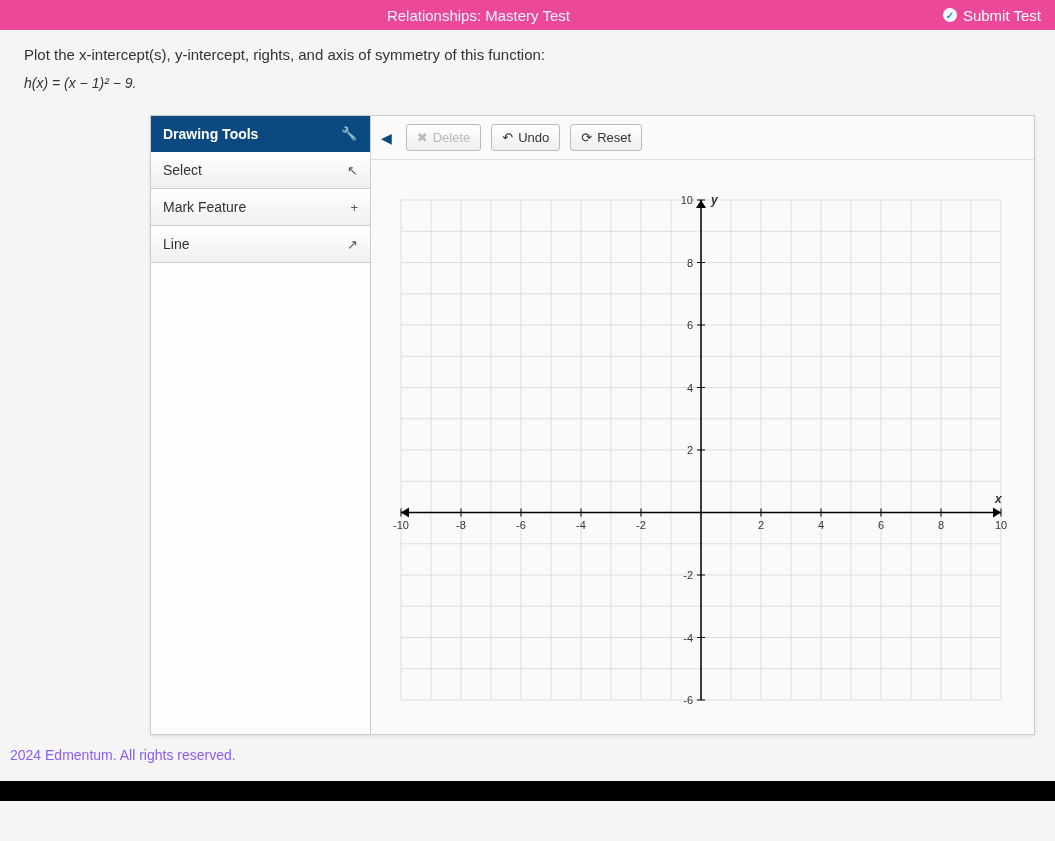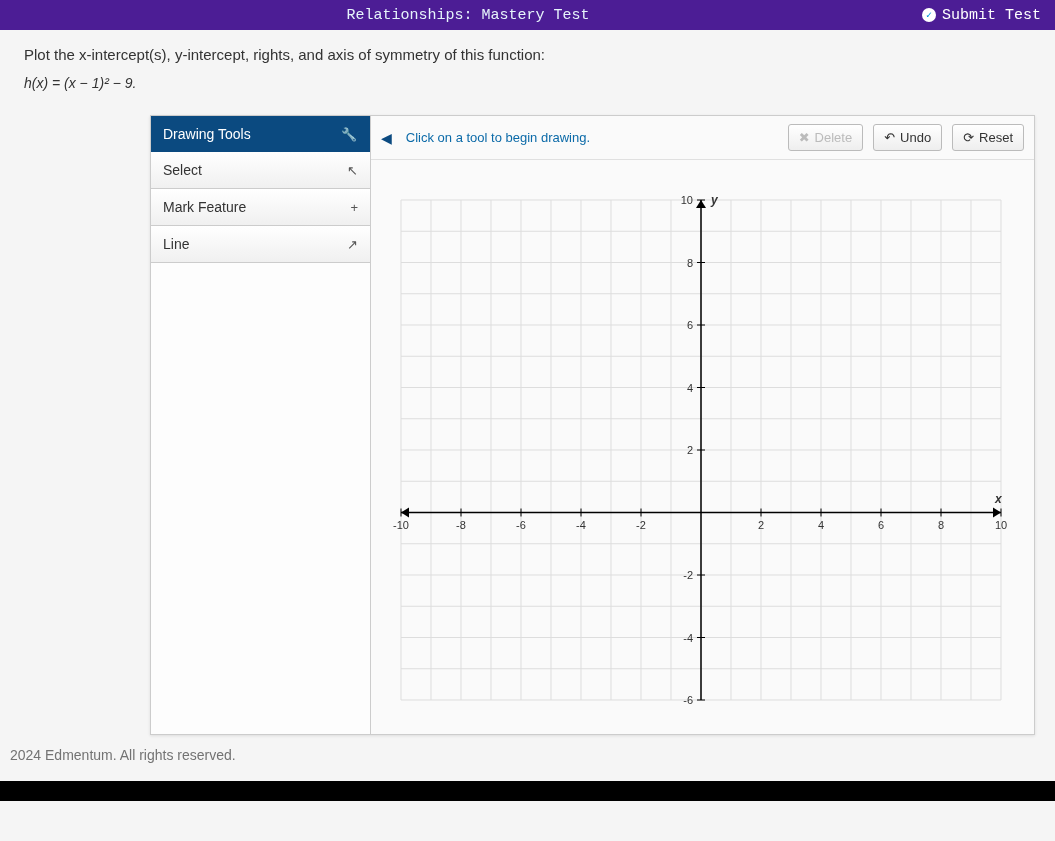--- a/index.html
+++ b/index.html
@@ -1,43 +1,42 @@
 <!DOCTYPE html>
 <html><head>
 <meta charset="utf-8">
 <style>
 * { box-sizing: border-box; margin: 0; padding: 0; }
 body { font-family: Arial, Helvetica, sans-serif; background: #f5f5f5; color: #333; width: 1055px; }
 .top-bar {
-  background: #4c1d95;
+  background: #ec4899;
   color: #fff;
   display: flex;
   justify-content: space-between;
   align-items: center;
   height: 30px;
   padding: 0 14px;
-  font-family: Liberation Mono, monospace;
 }
 .top-title { font-size: 15px; text-align: center; flex: 1; color: #e6f4fb; }
 .submit-btn { color: #fff; font-size: 15px; display: flex; align-items: center; gap: 6px; cursor: pointer; }
 .check-circle { width: 14px; height: 14px; border-radius: 50%; background: #fff; display: inline-flex; align-items: center; justify-content: center; color: #0095d9; font-size: 10px; font-weight: bold; }
 .question-area { padding: 16px 24px 6px 24px; }
 .question-text { font-size: 15px; color: #333; margin-bottom: 12px; }
 .equation { font-size: 14px; font-style: italic; margin-bottom: 18px; }
 .workspace { display: flex; margin: 0 0 0 150px; border: 1px solid #ccc; background: #fafafa; width: 885px; height: 620px; box-shadow: 0 1px 3px rgba(0,0,0,0.1); }
 .tools-panel { width: 220px; border-right: 1px solid #ccc; background: #fdfdfd; }
 .tools-header {
   background: #0b4a80;
   color: #fff;
-  font-weight: normal;
+  font-weight: bold;
   font-size: 14px;
   padding: 10px 12px;
   display: flex;
   justify-content: space-between;
-  align-items: flex-end;
+  align-items: flex-start;
 }
 .wrench-icon { color: #fff; font-size: 13px; }
 .tool-row {
   border-bottom: 1px solid #ccc;
   padding: 10px 12px;
   font-size: 14px;
   display: flex;
   justify-content: space-between;
   align-items: center;
   background: linear-gradient(#fff, #f0f0f0);
@@ -65,21 +64,21 @@
   align-items: center;
   gap: 5px;
   cursor: pointer;
   color: #333;
 }
 .action-btn.disabled { color: #bbb; cursor: default; }
 .graph-container { flex: 1; position: relative; padding: 20px 10px 0 10px; overflow: hidden; }
 svg.grid { display: block; }
 .axis-label { font-size: 12px; fill: #333; }
 .tick-label { font-size: 11px; fill: #333; }
-.footer { padding: 12px 10px; font-size: 14px; color: #737373; }
+.footer { padding: 12px 10px; font-size: 14px; color: #8b5cf6; }
 .bottom-black { height: 20px; background: #000; margin-top: 6px; }
 </style>
 </head>
 <body>
 
 <div class="top-bar">
   <div class="top-title">Relationships: Mastery Test</div>
   <div class="submit-btn">
     <span class="check-circle">✓</span>
     <span>Submit Test</span>
@@ -107,21 +106,20 @@
     </div>
     <div class="tool-row">
       <span>Line</span>
       <span class="tool-icon">↗</span>
     </div>
   </div>
 
   <div class="canvas-area">
     <div class="canvas-toolbar">
       <span class="collapse-arrow">◀</span>
-      <span class="instruction">Click on a tool to begin drawing.</span>
       <div class="action-btn disabled">
         <span>✖</span>
         <span>Delete</span>
       </div>
       <div class="action-btn">
         <span>↶</span>
         <span>Undo</span>
       </div>
       <div class="action-btn">
         <span>⟳</span>

